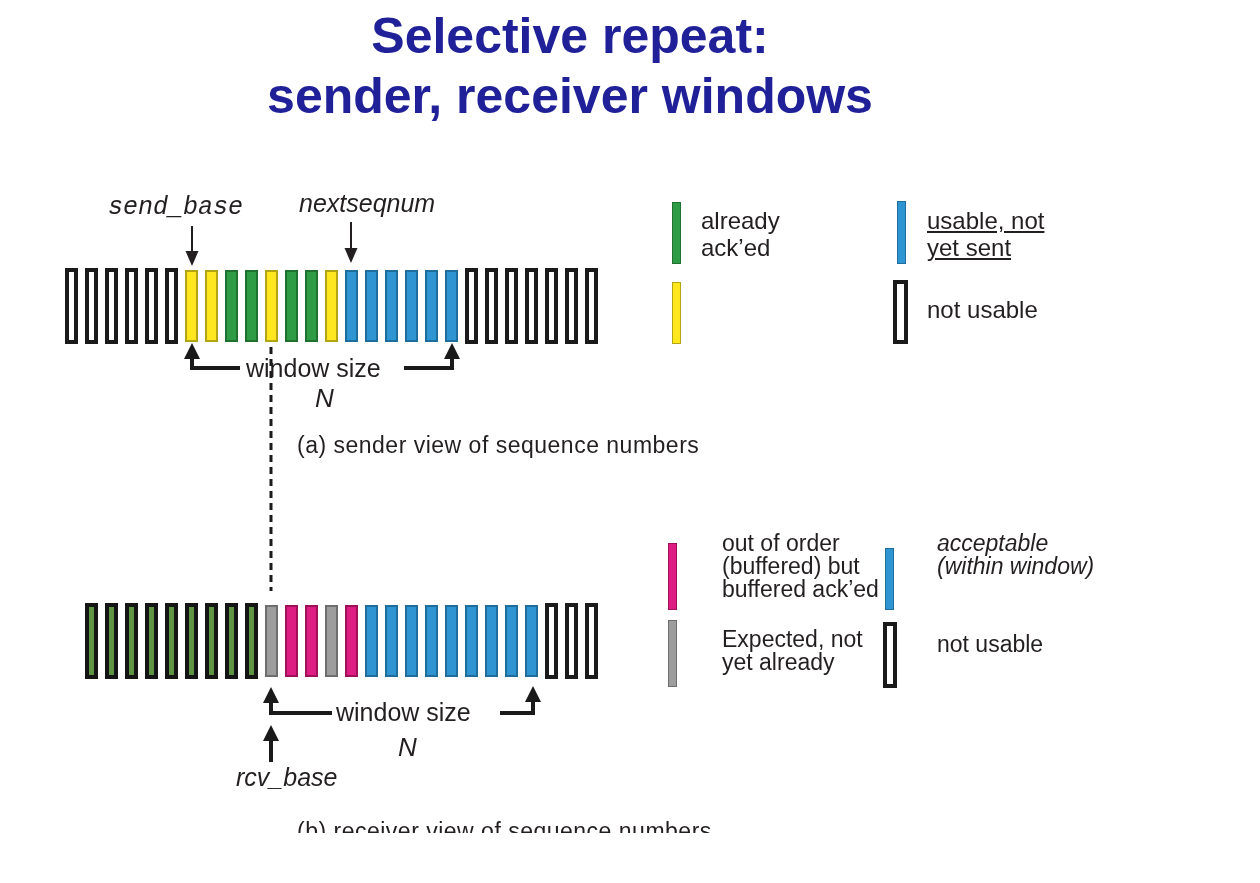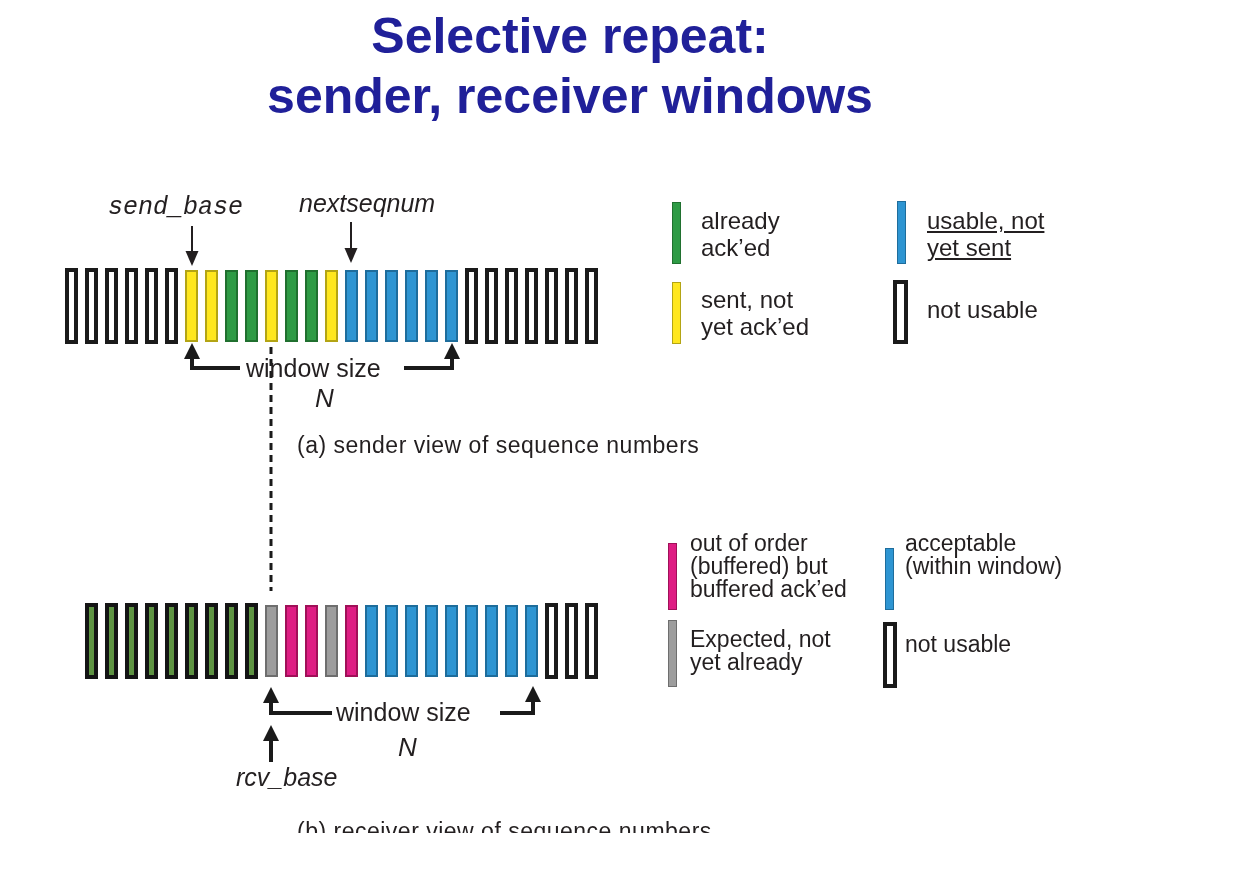--- a/index.html
+++ b/index.html
@@ -24,35 +24,35 @@
   .s-n{left:315px;top:383px;font-size:26px;}
   .cap-a{left:297px;top:432px;}
   .r-winsize{left:336px;top:698px;}
   .r-n{left:398px;top:732px;font-size:26px;}
   .rcv-base-lbl{left:236px;top:763px;}
   .cap-b{left:297px;top:818px;}
   .leg-swatch{box-sizing:border-box;border:1px solid;}
   .leg-outlined{border:4px solid #1A1A1A !important;background:#fff !important;}
   .leg-text{white-space:nowrap;}
   .s-leg-text{font-size:24px;line-height:27px;}
-  .r-leg-text{font-size:23px;line-height:23px;}
+  .r-leg-text{font-size:23px;line-height:23px;margin-left:32px;}
   .sleg0-bar{left:672px;top:202px;width:9px;height:62px;}
   .sleg0-text{left:701px;top:207px;}
   .sleg1-bar{left:672px;top:282px;width:9px;height:62px;}
   .sleg1-text{left:701px;top:286px;}
   .sleg2-bar{left:897px;top:201px;width:9px;height:63px;}
   .sleg2-text{left:927px;top:207px;text-decoration:underline;}
   .sleg3-bar{left:893px;top:280px;width:15px;height:64px;}
   .sleg3-text{left:927px;top:296px;}
   .rleg0-bar{left:668px;top:543px;width:9px;height:67px;}
   .rleg0-text{left:690px;top:532px;}
   .rleg1-bar{left:668px;top:620px;width:9px;height:67px;}
   .rleg1-text{left:690px;top:628px;}
   .rleg2-bar{left:885px;top:548px;width:9px;height:62px;}
-  .rleg2-text{left:905px;top:532px;}
+  .rleg2-text{left:905px;top:532px;font-style:italic;}
   .rleg3-bar{left:883px;top:622px;width:14px;height:66px;}
   .rleg3-text{left:905px;top:633px;}
 </style>
 </head>
 <body>
 
 <div class="canvas">
 
   <div class="abs title">
     <div>Selective repeat:</div>
@@ -136,24 +136,20 @@
   <div class="abs lbl ital s-n">N</div>
 
   <div class="abs caption cap-a">(a) sender view of sequence numbers</div>
 
   <div class="abs leg-swatch sleg0-bar" style="background: rgb(46, 155, 69); border-color: rgb(32, 112, 47);"></div>
   <div class="abs leg-text s-leg-text sleg0-text">
       <div>already</div>
       <div>ack’ed</div>
     </div>
   <div class="abs leg-swatch sleg1-bar" style="background: rgb(255, 231, 31); border-color: rgb(179, 164, 20);"></div>
-  <div class="abs leg-text s-leg-text sleg1-text">
-      <div>sent, not</div>
-      <div>yet ack’ed</div>
-    </div>
   <div class="abs leg-swatch sleg2-bar" style="background: rgb(46, 149, 210); border-color: rgb(30, 109, 156);"></div>
   <div class="abs leg-text s-leg-text sleg2-text">
       <div>usable, not</div>
       <div>yet sent</div>
     </div>
   <div class="abs leg-swatch sleg3-bar leg-outlined"></div>
   <div class="abs leg-text s-leg-text sleg3-text">
       <div>not usable</div>
     </div>
 

